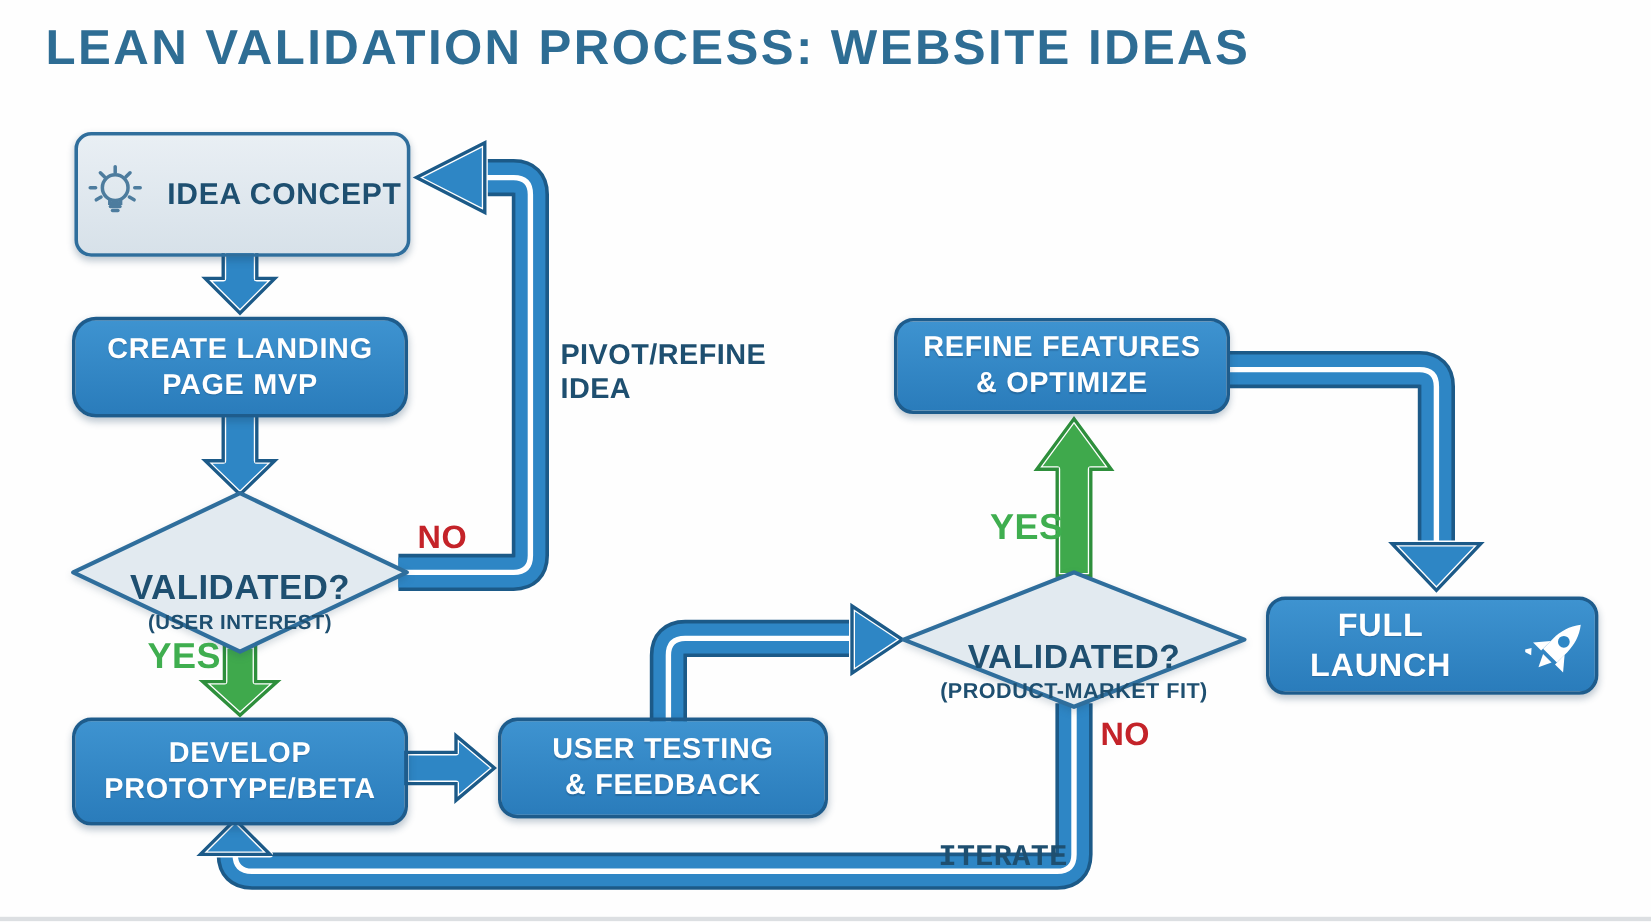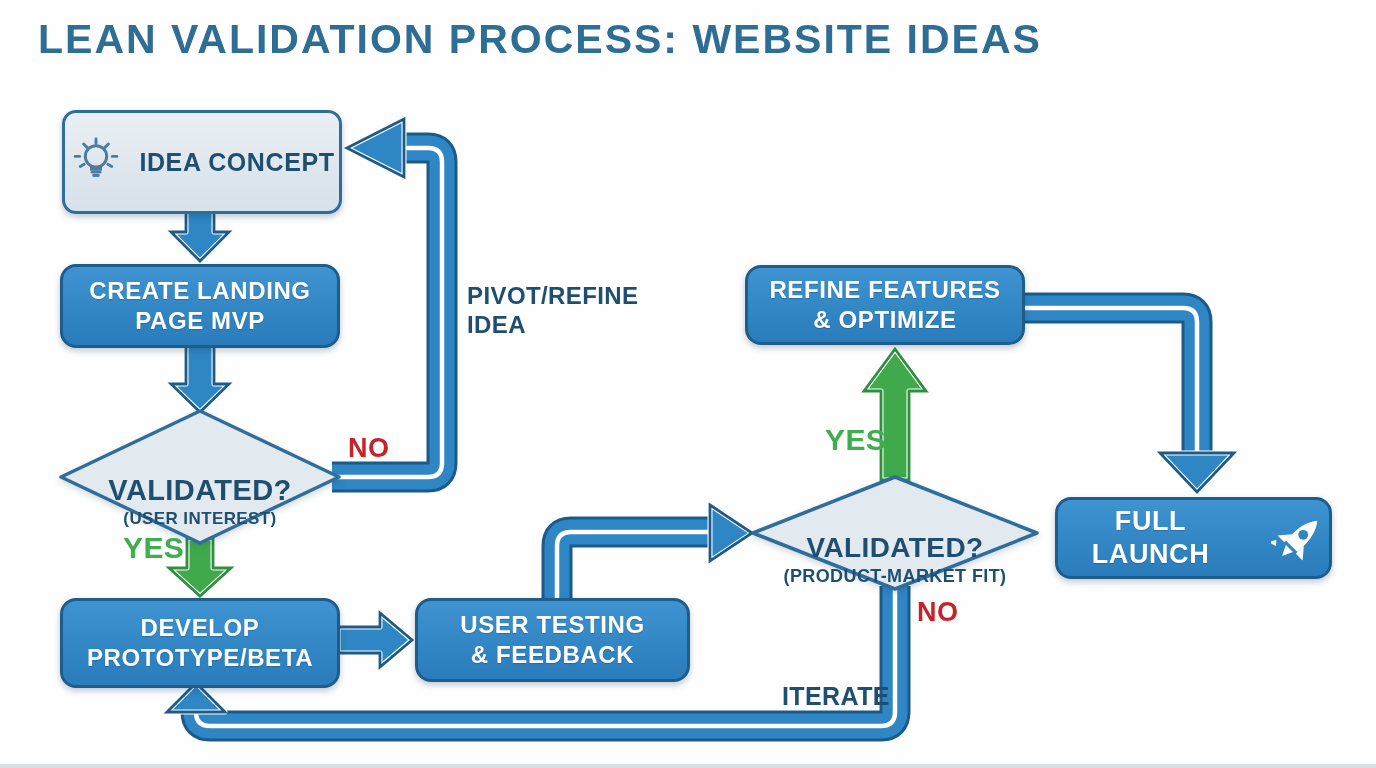--- a/index.html
+++ b/index.html
@@ -135,21 +135,21 @@
         <line x1="42.5" y1="19" x2="38.5" y2="19"></line>
         <line x1="13" y1="8" x2="16" y2="11"></line>
         <line x1="35" y1="8" x2="32" y2="11"></line>
         <line x1="10" y1="28" x2="13.5" y2="26"></line>
         <line x1="38" y1="28" x2="34.5" y2="26"></line>
       </svg>
     </span>
     <span>IDEA CONCEPT</span>
   </div>
 
-  <div class="box" style="left:60px;top:264px;width:280px;height:84px;">
+  <div class="box" style="left:60px;top:264px;width:280px;height:84px;border-radius:20px;">
     <span>CREATE LANDING</span>
     <span>PAGE MVP</span>
   </div>
 
   <div class="box" style="left:60px;top:598px;width:280px;height:90px;">
     <span>DEVELOP</span>
     <span>PROTOTYPE/BETA</span>
   </div>
 
   <div class="box" style="left:415px;top:598px;width:275px;height:84px;">
@@ -194,16 +194,16 @@
 
   <div class="elabel lbl-dark" style="left:467px;top:281px;">
     <div>PIVOT/REFINE</div>
     <div>IDEA</div>
   </div>
 
   <div class="elabel lbl-yes" style="left:825px;top:423px;">YES</div>
 
   <div class="elabel lbl-no" style="left:917px;top:597px;">NO</div>
 
-  <div class="elabel lbl-dark" style="left:782px;top:682px;font-size:25px;">ITERATE</div>
+  <div class="elabel lbl-dark" style="left:782px;top:700px;font-size:25px;font-family:Liberation Mono, monospace;">ITERATE</div>
 
   <div class="bottom-edge"></div>
 </div>
 
 </body></html>

